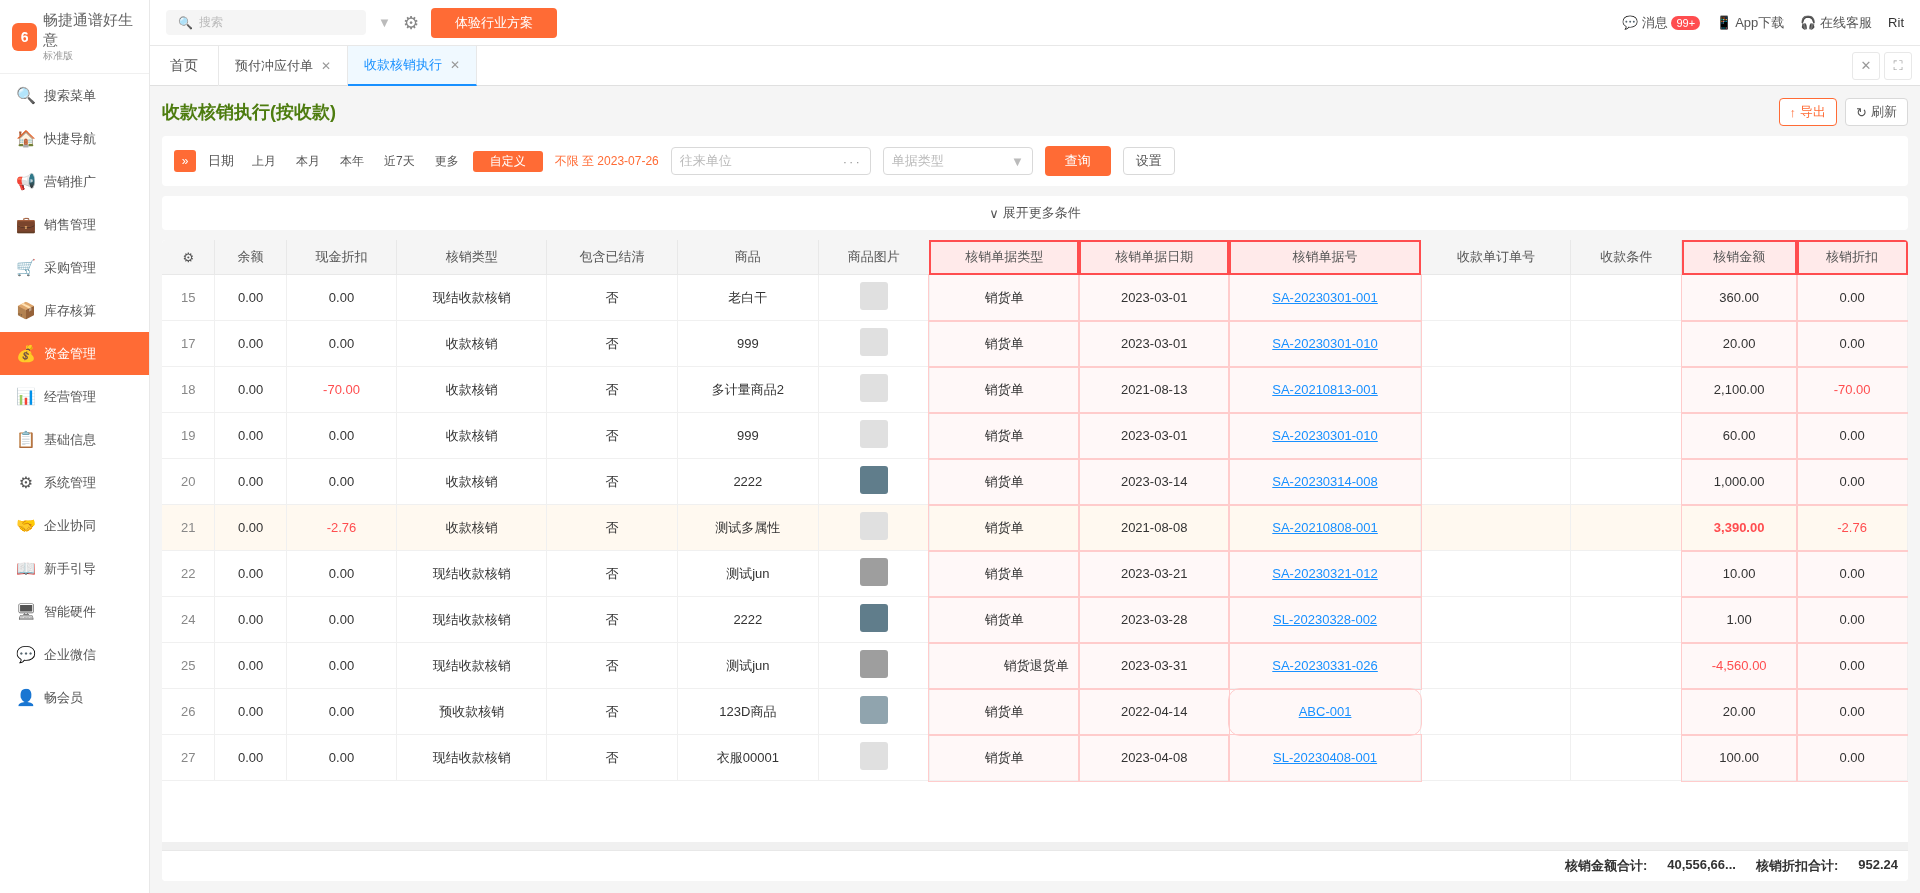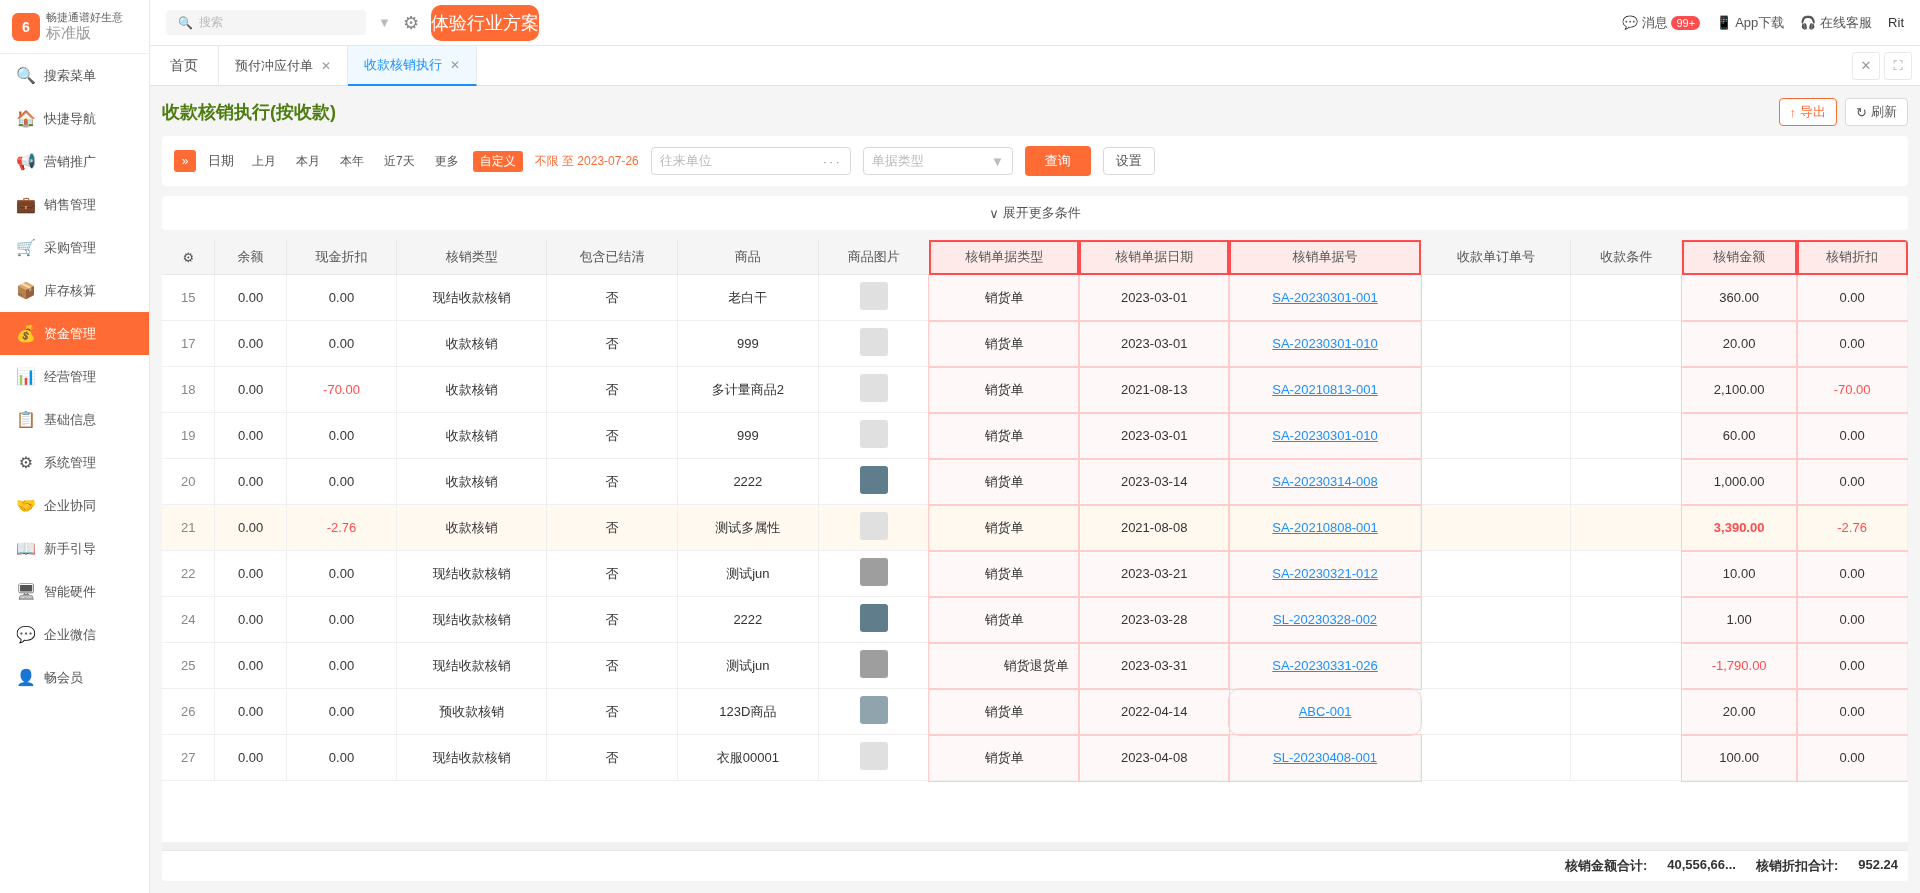--- a/index.html
+++ b/index.html
@@ -2,34 +2,34 @@
 <html><head>
   <meta charset="utf-8">
   <style>
     * { box-sizing: border-box; margin: 0; padding: 0; }
     body { font-family: 'Microsoft YaHei', Arial, sans-serif; font-size: 13px; background: #f5f5f5; color: #333; height: 893px; overflow: hidden; display: flex; }
 
     
     .sidebar { width: 150px; background: #fff; border-right: 1px solid #e8e8e8; display: flex; flex-direction: column; flex-shrink: 0; }
     .sidebar-logo { padding: 10px 12px; display: flex; align-items: center; gap: 6px; border-bottom: 1px solid #f0f0f0; }
     .sidebar-logo-icon { width: 28px; height: 28px; background: #ff6b35; border-radius: 6px; display: flex; align-items: center; justify-content: center; color: white; font-weight: bold; font-size: 14px; }
-    .sidebar-logo-text { font-size: 11px; color: #666; line-height: 1.3; }
-    .sidebar-logo-badge { font-size: 15px; color: #999; }
+    .sidebar-logo-text { font-size: 15px; color: #666; line-height: 1.3; }
+    .sidebar-logo-badge { font-size: 10px; color: #999; }
     .sidebar-item { display: flex; align-items: center; gap: 8px; padding: 12px 16px; cursor: pointer; color: #555; transition: background 0.2s; }
     .sidebar-item.active { background: #ff6b35; color: white; }
     .sidebar-item-icon { font-size: 16px; width: 20px; text-align: center; }
     .sidebar-item-label { font-size: 13px; }
 
     
     .main { flex: 1; display: flex; flex-direction: column; overflow: hidden; }
 
     
     .topbar { background: #fff; height: 46px; display: flex; align-items: center; padding: 0 16px; border-bottom: 1px solid #e8e8e8; gap: 12px; }
     .topbar-search { background: #f5f5f5; border-radius: 4px; padding: 4px 12px; color: #bbb; font-size: 12px; width: 200px; display: flex; align-items: center; gap: 6px; }
-    .topbar-btn-industry { background: #ff6b35; color: white; border: none; padding: 6px 0; border-radius: 10px; cursor: pointer; font-size: 18px; }
+    .topbar-btn-industry { background: #ff6b35; color: white; border: none; padding: 6px 24px; border-radius: 4px; cursor: pointer; font-size: 13px; }
     .topbar-right { margin-left: auto; display: flex; align-items: center; gap: 16px; color: #555; font-size: 13px; }
     .topbar-badge { background: #ff4d4f; color: white; border-radius: 10px; padding: 1px 5px; font-size: 11px; }
     .topbar-gear { font-size: 18px; color: #888; cursor: pointer; }
 
     
     .tabbar { background: #fff; height: 40px; display: flex; align-items: center; border-bottom: 1px solid #e0e0e0; padding-left: 0; }
     .tab-home { padding: 0 20px; height: 40px; display: flex; align-items: center; color: #555; cursor: pointer; font-size: 14px; border-right: 1px solid #e8e8e8; }
     .tab-item { padding: 0 16px; height: 40px; display: flex; align-items: center; gap: 8px; cursor: pointer; font-size: 13px; color: #555; border-right: 1px solid #e8e8e8; }
     .tab-item.active { background: #f0f9ff; color: #1890ff; border-bottom: 2px solid #1890ff; }
     .tab-close { color: #999; font-size: 12px; }
@@ -44,21 +44,21 @@
     .page-header-actions { display: flex; gap: 8px; }
     .btn-export { display: flex; align-items: center; gap: 4px; color: #ff6b35; cursor: pointer; font-size: 13px; border: 1px solid #ff6b35; padding: 4px 10px; border-radius: 4px; background: white; }
     .btn-refresh { display: flex; align-items: center; gap: 4px; color: #555; cursor: pointer; font-size: 13px; border: 1px solid #d9d9d9; padding: 4px 10px; border-radius: 4px; background: white; }
 
     
     .filter-bar { background: #fff; border-radius: 4px; padding: 10px 12px; display: flex; align-items: center; gap: 12px; flex-wrap: wrap; }
     .filter-expand-btn { background: #ff6b35; color: white; width: 22px; height: 22px; border-radius: 3px; display: flex; align-items: center; justify-content: center; cursor: pointer; font-size: 12px; }
     .filter-label { font-size: 13px; color: #555; }
     .filter-date-options { display: flex; gap: 8px; align-items: center; }
     .filter-date-btn { padding: 2px 6px; font-size: 12px; color: #555; cursor: pointer; border-radius: 3px; }
-    .filter-date-btn.custom { background: #ff6b35; color: white; border-radius: 3px; padding: 2px 7px; }
+    .filter-date-btn.custom { background: #ff6b35; color: white; border-radius: 3px; padding: 2px 17px; }
     .filter-date-range { font-size: 12px; color: #ff6b35; }
     .filter-field { display: flex; align-items: center; gap: 6px; border: 1px solid #d9d9d9; border-radius: 4px; padding: 4px 8px; min-width: 200px; background: white; }
     .filter-field-placeholder { color: #bbb; font-size: 13px; flex: 1; }
     .filter-dots { color: #999; letter-spacing: 2px; }
     .filter-select { display: flex; align-items: center; gap: 6px; border: 1px solid #d9d9d9; border-radius: 4px; padding: 4px 8px; min-width: 150px; background: white; }
     .filter-select-placeholder { color: #bbb; font-size: 13px; flex: 1; }
     .btn-query { background: #ff6b35; color: white; border: none; padding: 6px 20px; border-radius: 4px; cursor: pointer; font-size: 13px; }
     .btn-settings { background: white; color: #555; border: 1px solid #d9d9d9; padding: 4px 12px; border-radius: 4px; cursor: pointer; font-size: 13px; }
     .expand-more-conditions { display: flex; align-items: center; gap: 4px; color: #555; font-size: 13px; cursor: pointer; width: 100%; justify-content: center; padding: 4px 0; }
 
@@ -408,21 +408,21 @@
                 <td>0.00</td>
                 <td>现结收款核销</td>
                 <td>否</td>
                 <td>测试jun</td>
                 <td><span class="img-placeholder has-img3"></span></td>
                 <td class="col-highlight" style="outline: rgb(255, 204, 204) solid 1px; text-align: right;">销货退货单</td>
                 <td class="col-highlight" style="outline: rgb(255, 204, 204) solid 1px;">2023-03-31</td>
                 <td class="col-highlight link-cell" style="outline: rgb(255, 204, 204) solid 1px;">SA-20230331-026</td>
                 <td></td>
                 <td></td>
-                <td class="col-highlight negative" style="outline: rgb(255, 204, 204) solid 1px;">-1,790.00</td>
+                <td class="col-highlight negative" style="outline: rgb(255, 204, 204) solid 1px;">-4,560.00</td>
                 <td class="col-highlight" style="outline: rgb(255, 204, 204) solid 1px;">0.00</td>
               </tr>
               <tr>
                 <td style="color: rgb(136, 136, 136);">26</td>
                 <td>0.00</td>
                 <td>0.00</td>
                 <td>预收款核销</td>
                 <td>否</td>
                 <td>123D商品</td>
                 <td><span class="img-placeholder has-img" style="background: rgb(144, 164, 174);"></span></td>

